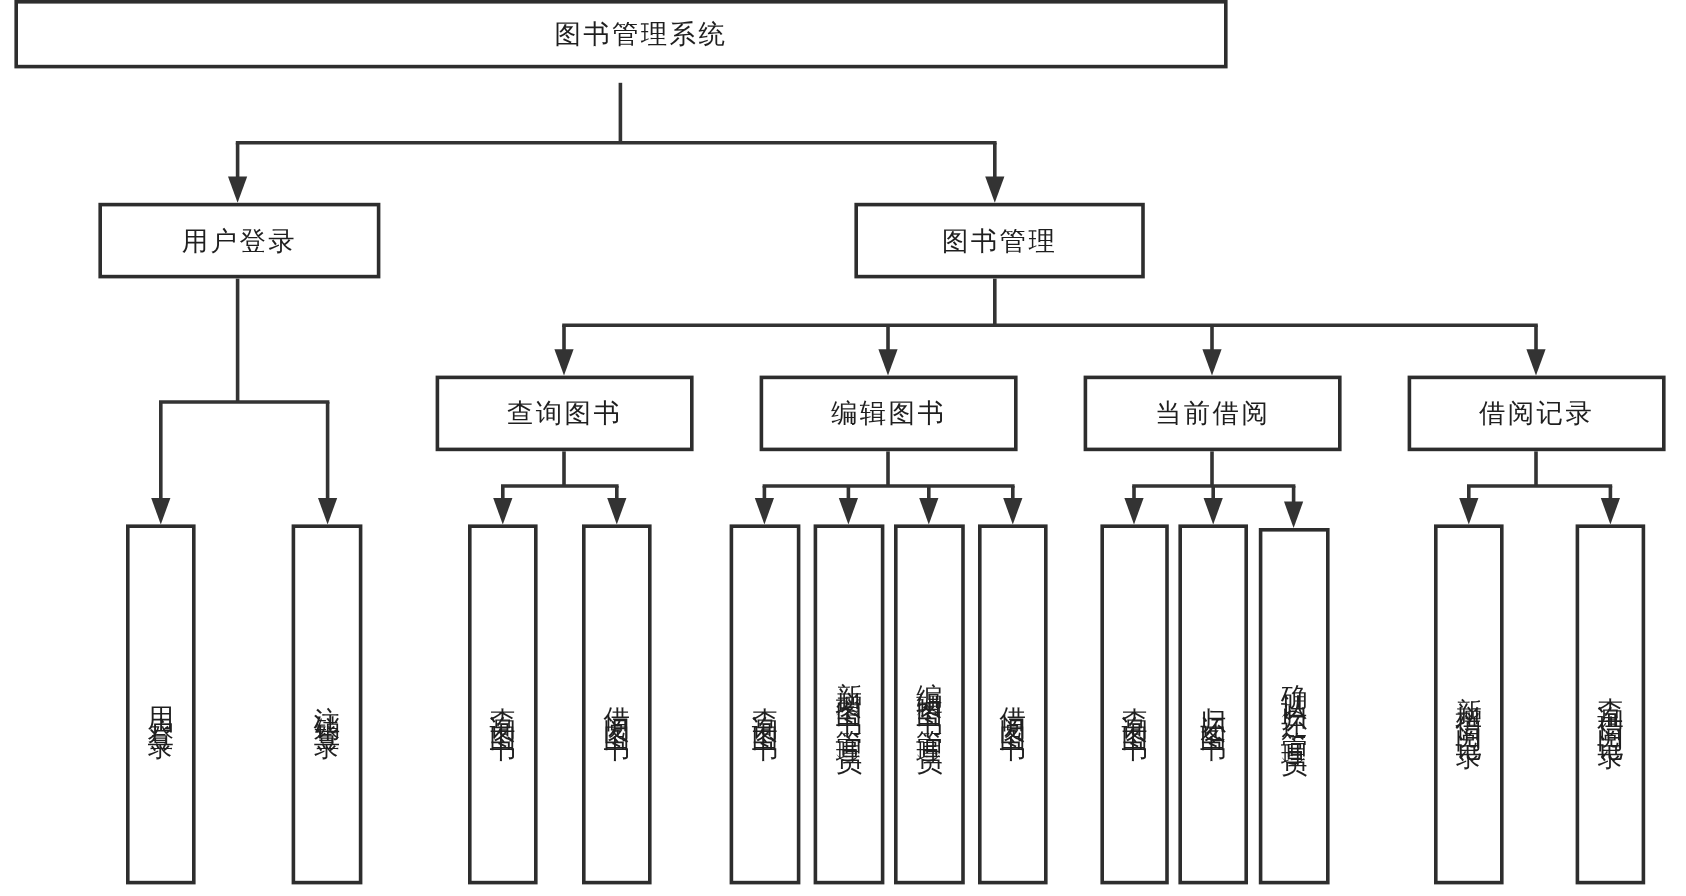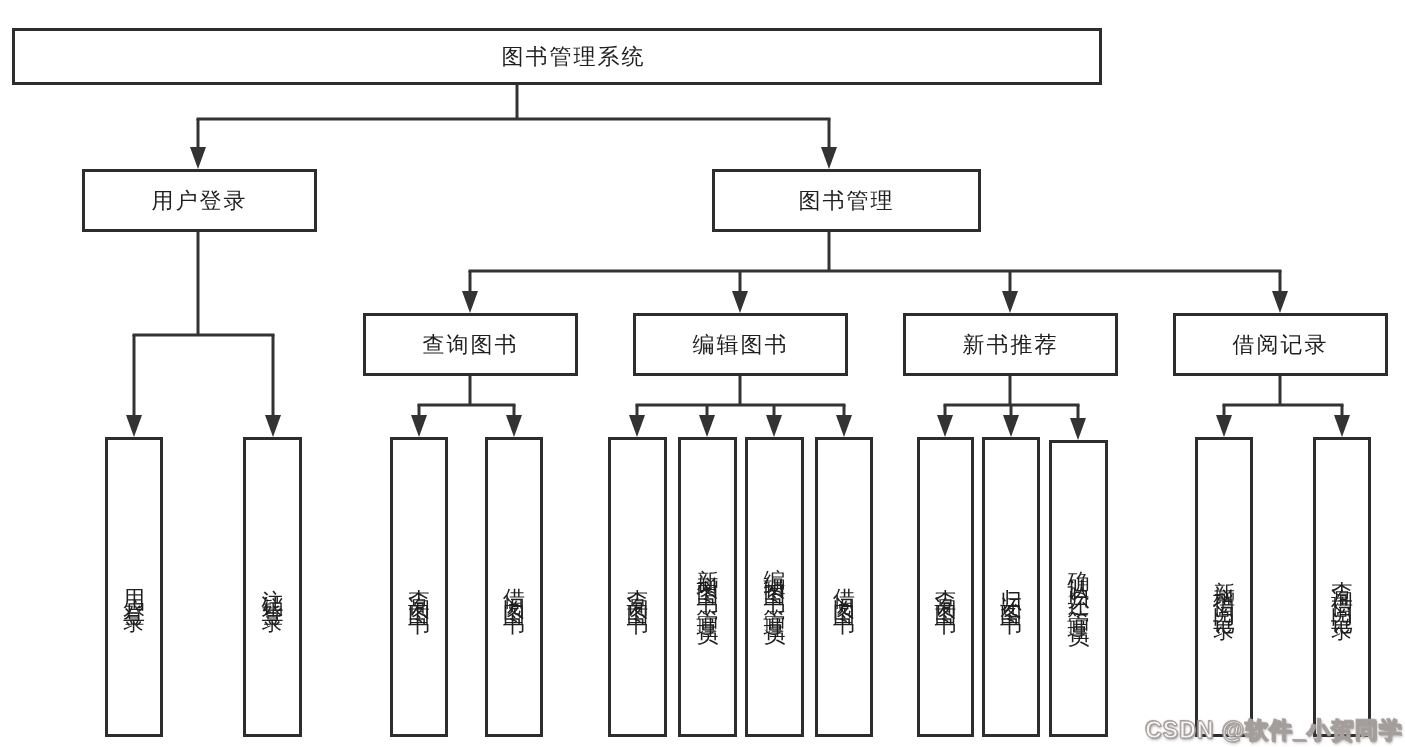--- a/index.html
+++ b/index.html
@@ -81,37 +81,37 @@
       <line x1="1078" y1="405" x2="1078" y2="421" stroke="#333333" stroke-width="3"></line>
       <polygon points="1070,418 1086,418 1078,440" fill="#333333"></polygon>
       <line x1="1280" y1="376" x2="1280" y2="405" stroke="#333333" stroke-width="3"></line>
       <line x1="1222.5" y1="405" x2="1343.5" y2="405" stroke="#333333" stroke-width="3"></line>
       <line x1="1224" y1="405" x2="1224" y2="418" stroke="#333333" stroke-width="3"></line>
       <polygon points="1216,415 1232,415 1224,437" fill="#333333"></polygon>
       <line x1="1342" y1="405" x2="1342" y2="418" stroke="#333333" stroke-width="3"></line>
       <polygon points="1334,415 1350,415 1342,437" fill="#333333"></polygon>
     </svg>
   <div id="nodes">
-      <div class="node h" style="left: 12px; top: 28px; width: 1090px; height: 57px; padding-left: 33px;">
+      <div class="node h" style="left: 12px; top: 0; width: 1011px; height: 57px; padding-left: 33px;">
         <span class="label">图书管理系统</span>
       </div>
       <div class="node h" style="left: 82px; top: 169px; width: 235px; height: 63px;">
         <span class="label">用户登录</span>
       </div>
-      <div class="node h" style="left: 712px; top: 169px; width: 269px; height: 63px;">
+      <div class="node h" style="left: 712px; top: 169px; width: 242px; height: 63px;">
         <span class="label">图书管理</span>
       </div>
       <div class="node h" style="left: 363px; top: 313px; width: 215px; height: 63px;">
         <span class="label">查询图书</span>
       </div>
       <div class="node h" style="left: 633px; top: 313px; width: 215px; height: 63px;">
         <span class="label">编辑图书</span>
       </div>
       <div class="node h" style="left: 903px; top: 313px; width: 215px; height: 63px;">
-        <span class="label">新书推荐</span>
+        <span class="label">当前借阅</span>
       </div>
       <div class="node h" style="left: 1173px; top: 313px; width: 215px; height: 63px;">
         <span class="label">借阅记录</span>
       </div>
       <div class="node v" style="left: 105px; top: 437px; width: 58px; height: 300px;">
         <span class="label">用户登录</span>
       </div>
       <div class="node v" style="left: 243px; top: 437px; width: 59px; height: 300px;">
         <span class="label">注销登录</span>
       </div>
@@ -142,14 +142,13 @@
       <div class="node v" style="left: 1049px; top: 440px; width: 59px; height: 297px;">
         <span class="label">确认归还（管理员）</span>
       </div>
       <div class="node v" style="left: 1195px; top: 437px; width: 58px; height: 300px;">
         <span class="label">新增借阅记录</span>
       </div>
       <div class="node v" style="left: 1313px; top: 437px; width: 58px; height: 300px;">
         <span class="label">查询借阅记录</span>
       </div>
     </div>
-  <div class="watermark">CSDN @软件_小贺同学</div>
 </div>
 
 </body></html>

